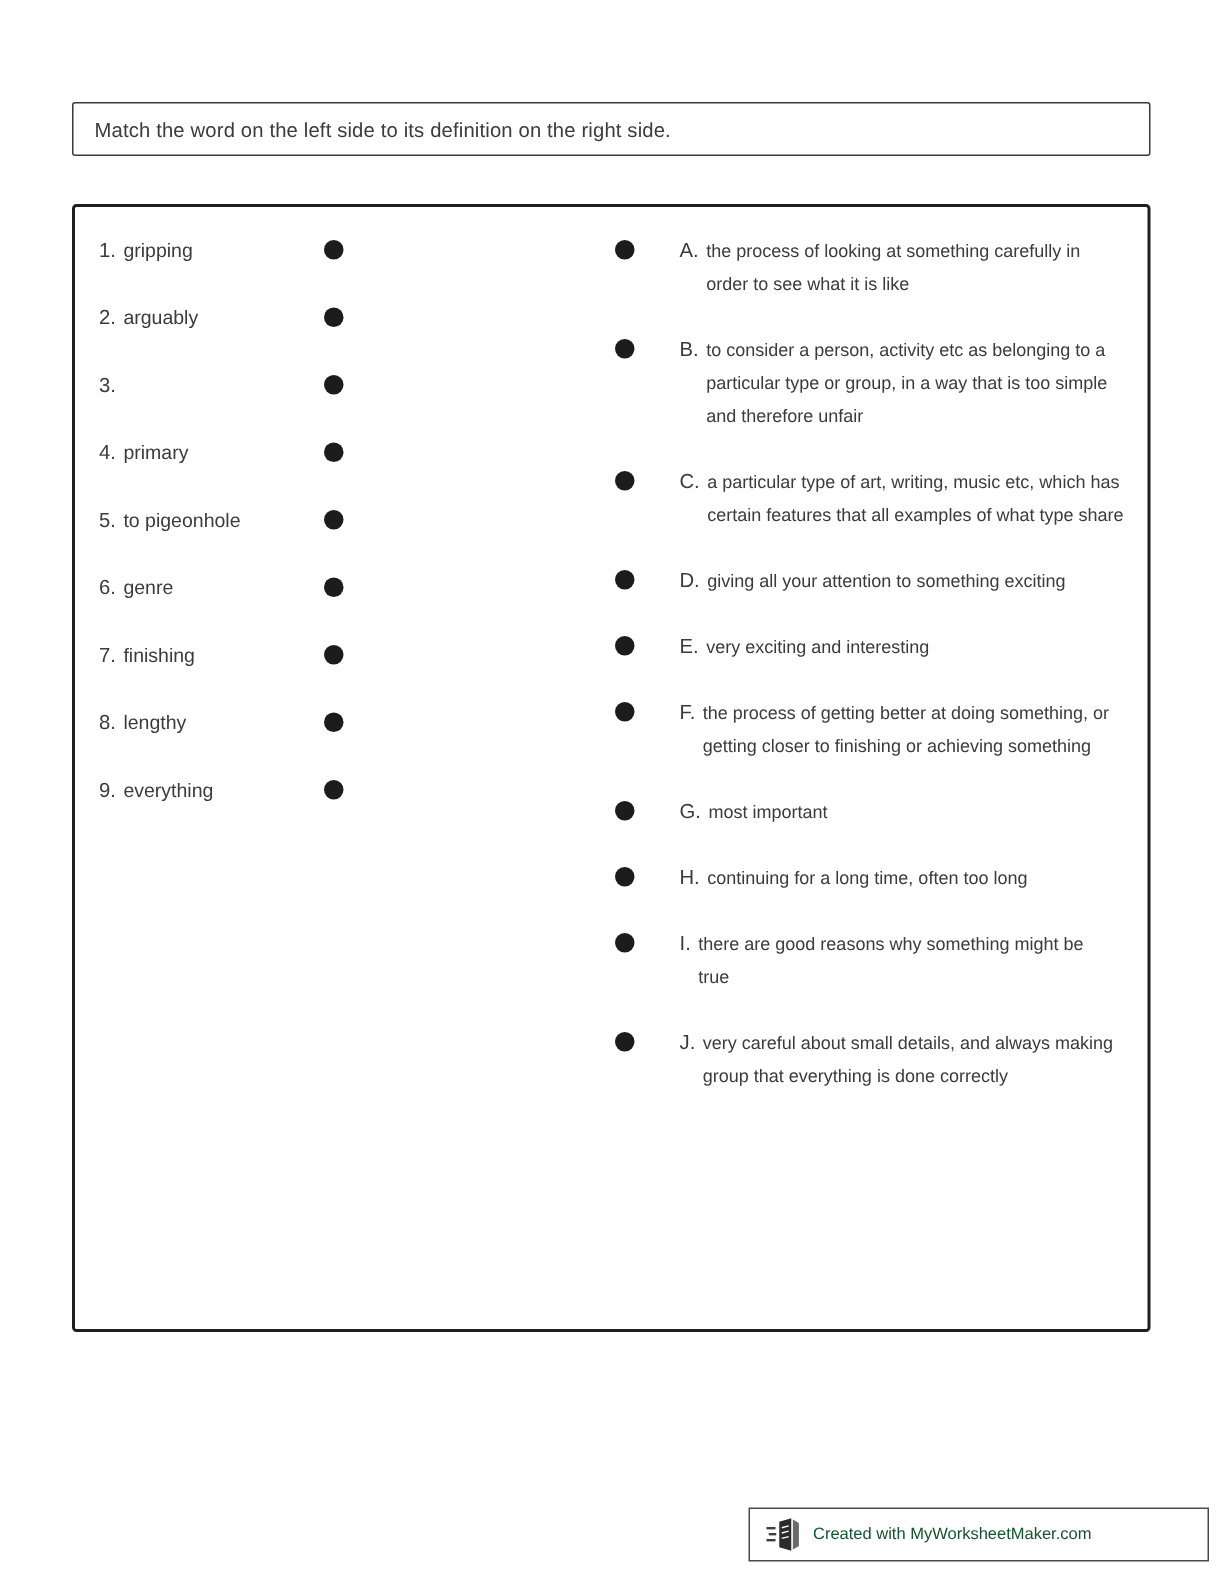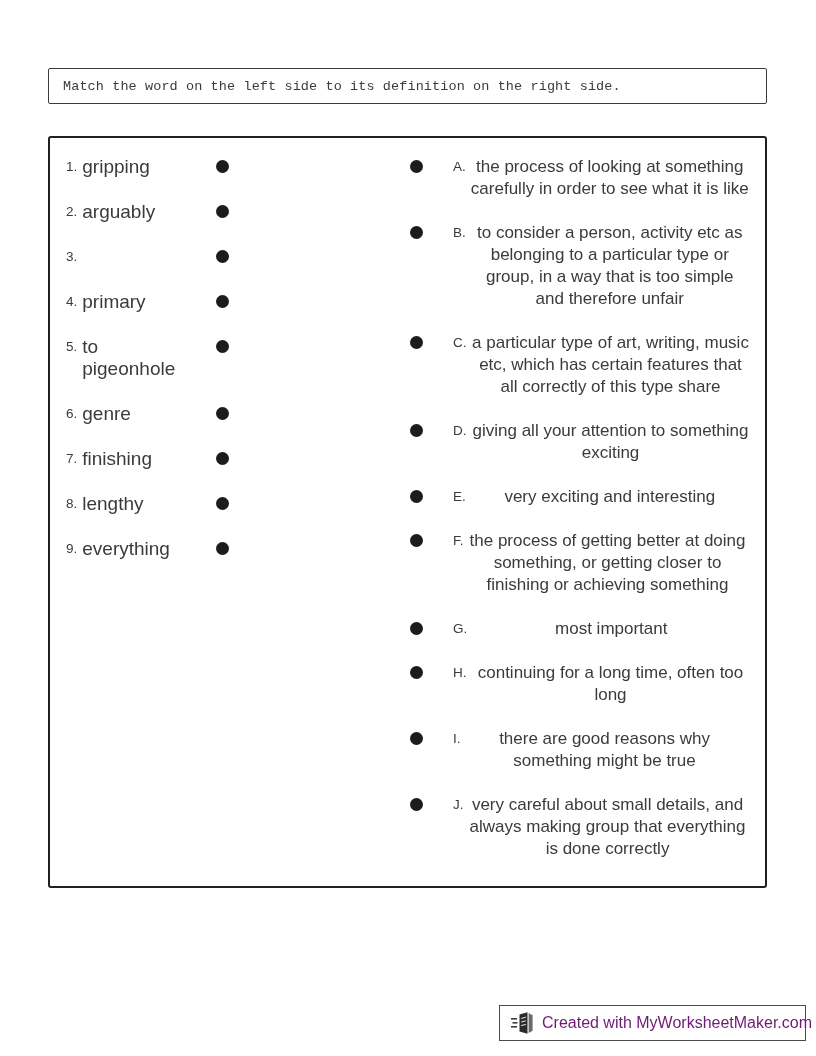--- a/index.html
+++ b/index.html
@@ -23,21 +23,20 @@
     left: 48px;
     top: 68px;
     width: 719px;
     height: 36px;
     box-sizing: border-box;
     border: 1.4px solid #3a3a3a;
     border-radius: 2px;
     display: flex;
     align-items: center;
     background: #ffffff;
-    font-family: Liberation Mono, monospace;
   }
   .instruction-text {
     padding-left: 14px;
     font-size: 13.5px;
     color: #3b3b3b;
     letter-spacing: 0.1px;
   }
 
   
   .worksheet-box {
@@ -74,21 +73,21 @@
     margin-bottom: 23px;
     min-height: 20px;
   }
   .left-item .num {
     font-size: 13.5px;
     line-height: 22px;
     white-space: nowrap;
     padding-right: 5px;
   }
   .left-item .word {
-    font-size: 19px;
+    font-size: 13px;
     line-height: 22px;
     width: 95px;
   }
   .left-item .dot-wrap {
     position: absolute;
     left: 150px;
     top: 4px;
   }
 
   
@@ -108,24 +107,23 @@
     display: flex;
     align-items: flex-start;
   }
   .right-item .letter {
     font-size: 13.5px;
     line-height: 22px;
     white-space: nowrap;
     padding-right: 5px;
   }
   .right-item .definition {
-    font-size: 17px;
+    font-size: 12px;
     line-height: 22px;
     width: 278px;
-    text-align: center;
   }
 
   
   .dot {
     display: block;
     width: 13px;
     height: 13px;
     border-radius: 50%;
     background: #1c1c1c;
   }
@@ -144,22 +142,22 @@
     align-items: center;
     padding-left: 10px;
   }
   .footer-logo {
     flex: 0 0 auto;
     width: 26px;
     height: 26px;
     display: block;
   }
   .footer-text {
-    font-size: 16px;
-    color: #701a75;
+    font-size: 11px;
+    color: #14532d;
     margin-left: 6px;
     white-space: nowrap;
   }
 </style>
 </head>
 <body>
 
 <div class="instruction-box">
   <span class="instruction-text">Match the word on the left side to its definition on the right side.</span>
 </div>
@@ -249,21 +247,21 @@
           <span class="letter">B.</span>
           <span class="definition">to consider a person, activity etc as belonging to a particular type or group, in a way that is too simple and therefore unfair</span>
         </span>
       </div>
       <div class="right-item">
         <span class="dot-wrap">
           <span class="dot"></span>
         </span>
         <span class="def-block">
           <span class="letter">C.</span>
-          <span class="definition">a particular type of art, writing, music etc, which has certain features that all correctly of this type share</span>
+          <span class="definition">a particular type of art, writing, music etc, which has certain features that all examples of what type share</span>
         </span>
       </div>
       <div class="right-item">
         <span class="dot-wrap">
           <span class="dot"></span>
         </span>
         <span class="def-block">
           <span class="letter">D.</span>
           <span class="definition">giving all your attention to something exciting</span>
         </span>

